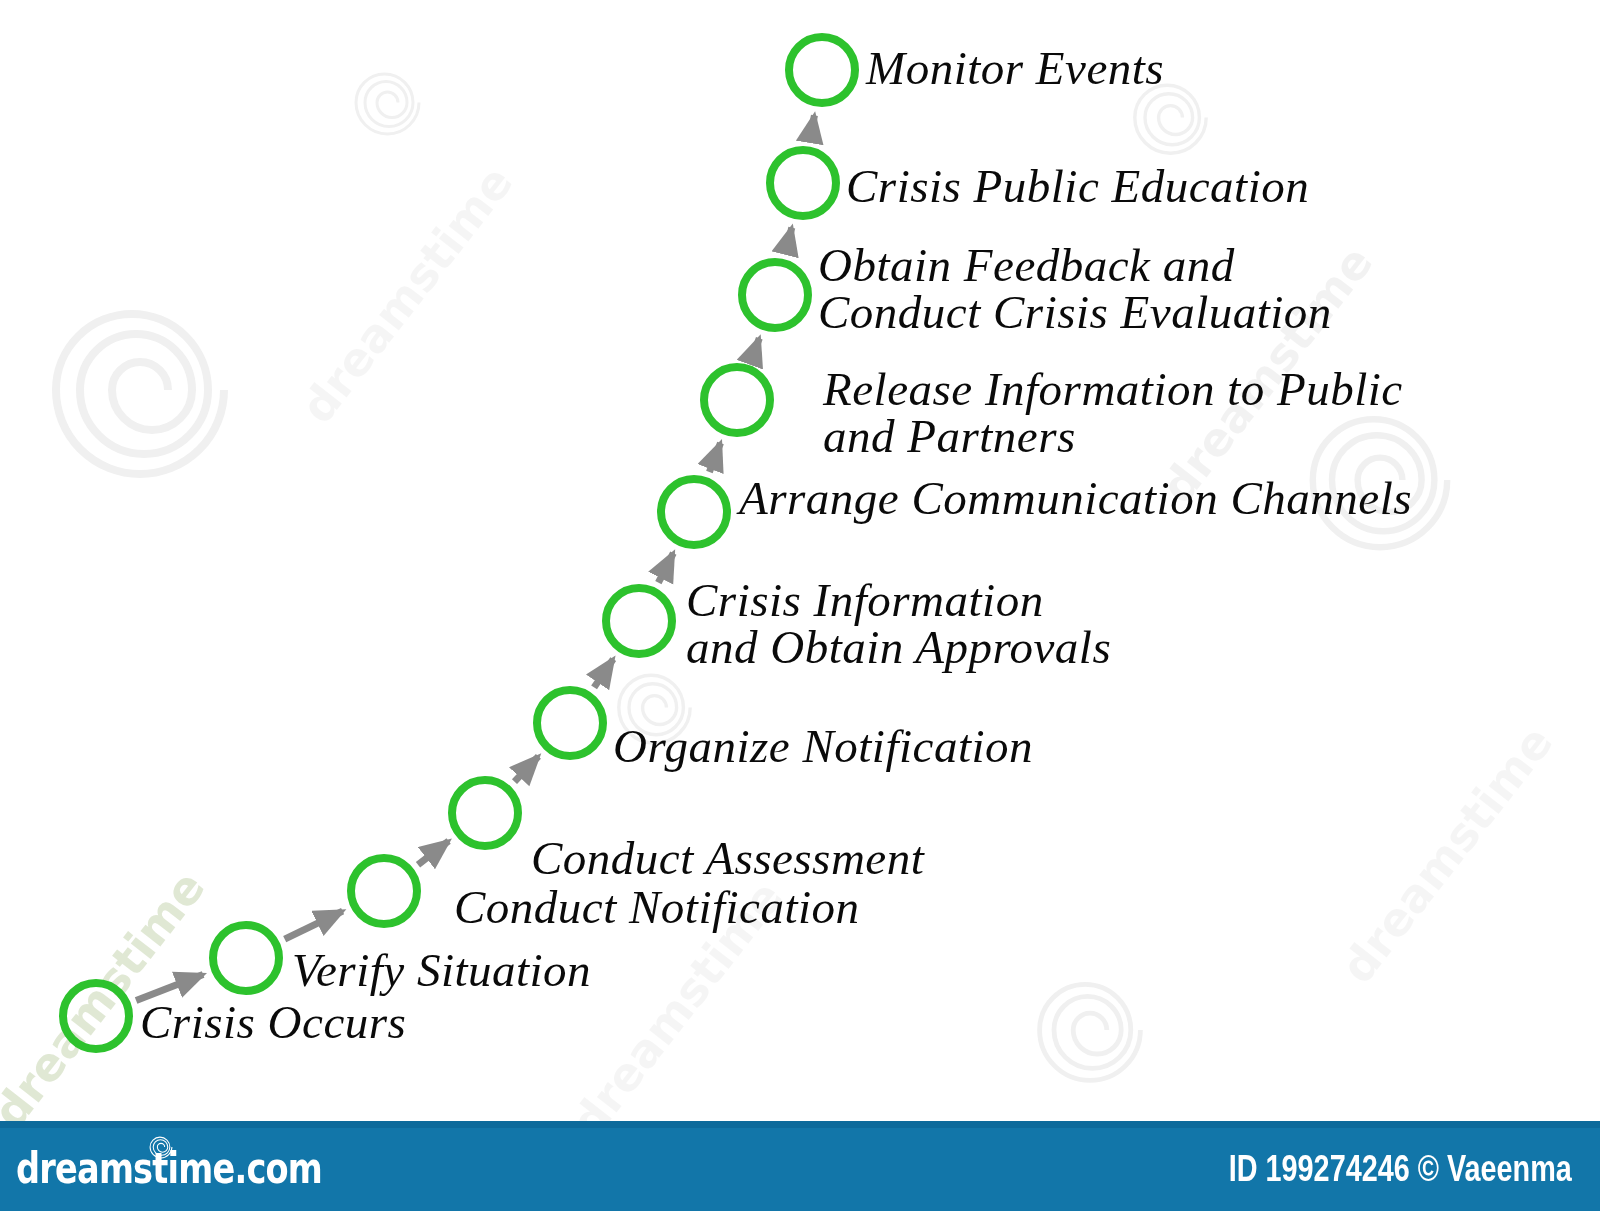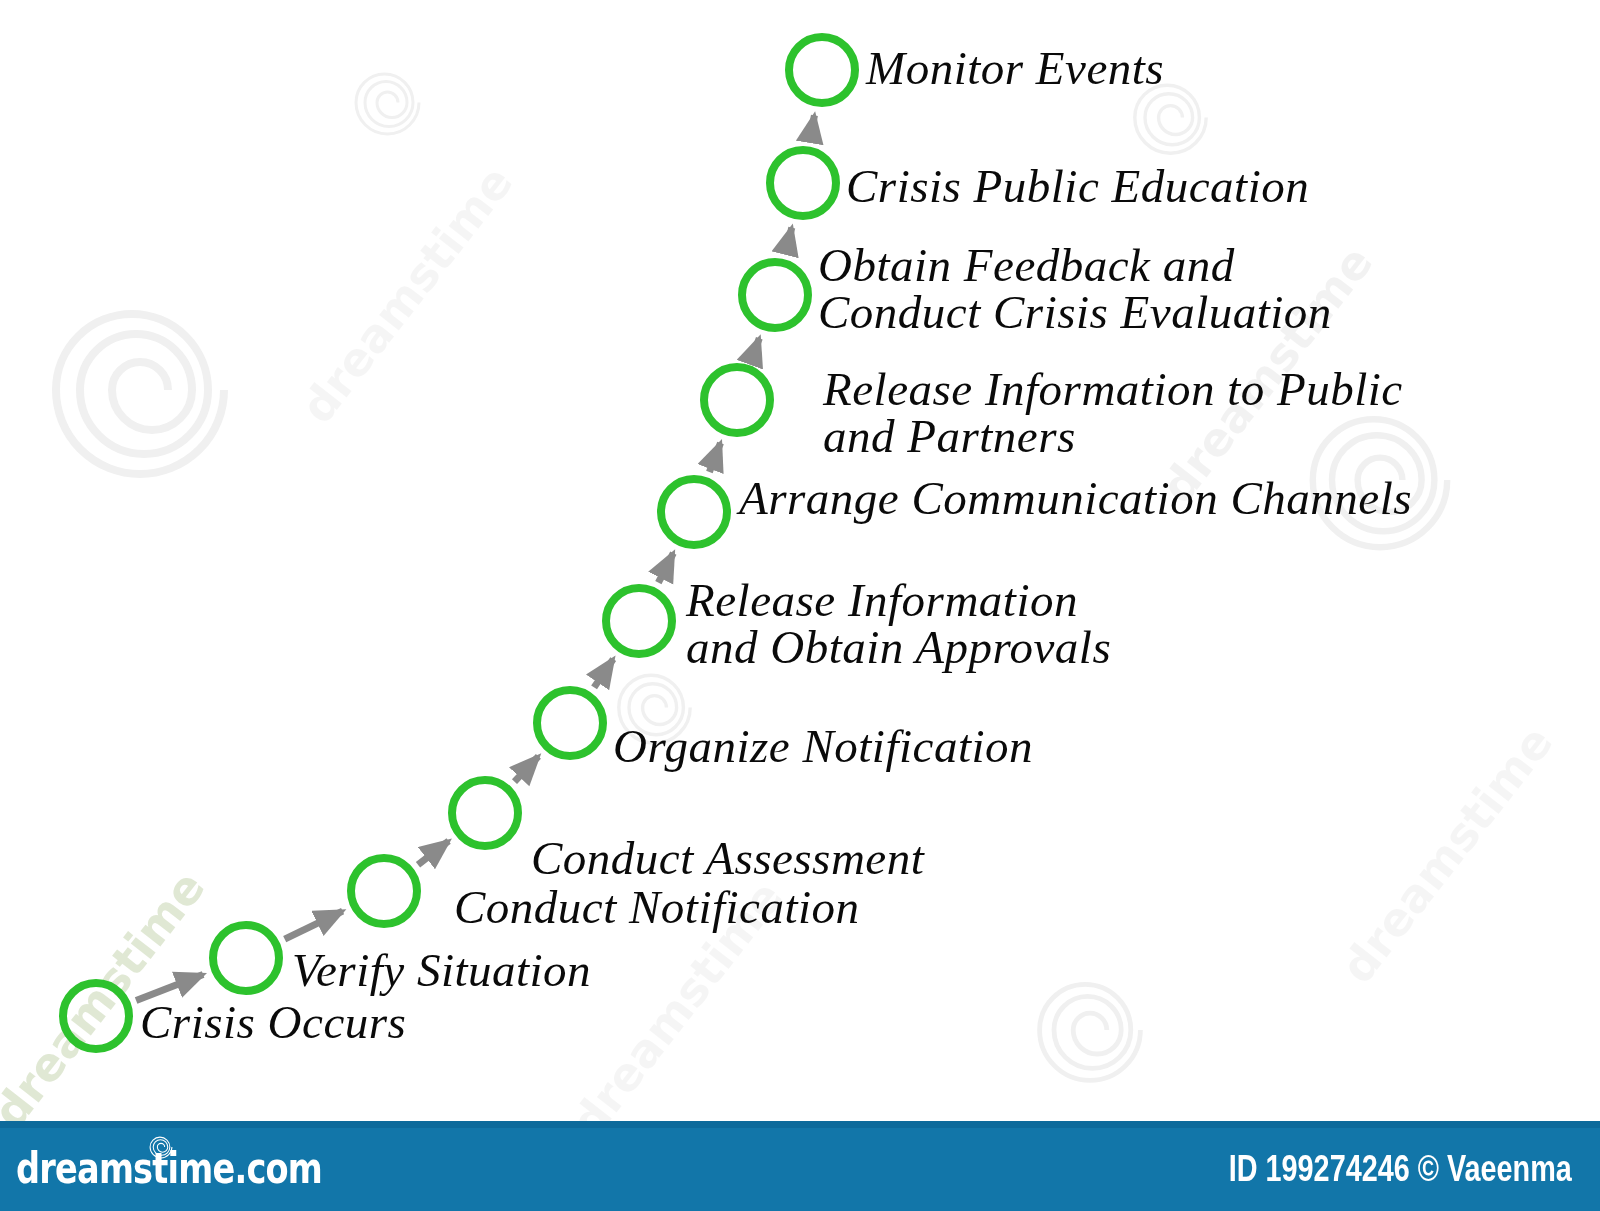--- a/index.html
+++ b/index.html
@@ -108,21 +108,21 @@
         <circle cx="822" cy="70" r="33" class="node"></circle>
       </g>
   </svg>
 
   <div>
       <div class="step-label" style="left: 140px; top: 1022px; text-align: center;">Crisis Occurs</div>
       <div class="step-label" style="left: 292px; top: 970px;">Verify Situation</div>
       <div class="step-label" style="left: 406px; top: 907px; margin-left: 48px;">Conduct Notification</div>
       <div class="step-label" style="left: 531px; top: 830px; margin-top: 28px;">Conduct Assessment</div>
       <div class="step-label" style="left: 613px; top: 746px;">Organize Notification</div>
-      <div class="step-label" style="left: 686px; top: 624px;">Release Information
+      <div class="step-label" style="left: 686px; top: 624px;">Crisis Information
 and Obtain Approvals</div>
       <div class="step-label" style="left: 739px; top: 498px;">Arrange Communication Channels</div>
       <div class="step-label" style="left: 823px; top: 413px;">Release Information to Public
 and Partners</div>
       <div class="step-label" style="left: 818px; top: 289px;">Obtain Feedback and
 Conduct Crisis Evaluation</div>
       <div class="step-label" style="left: 846px; top: 186px;">Crisis Public Education</div>
       <div class="step-label" style="left: 866px; top: 68px;">Monitor Events</div>
     </div>
 

